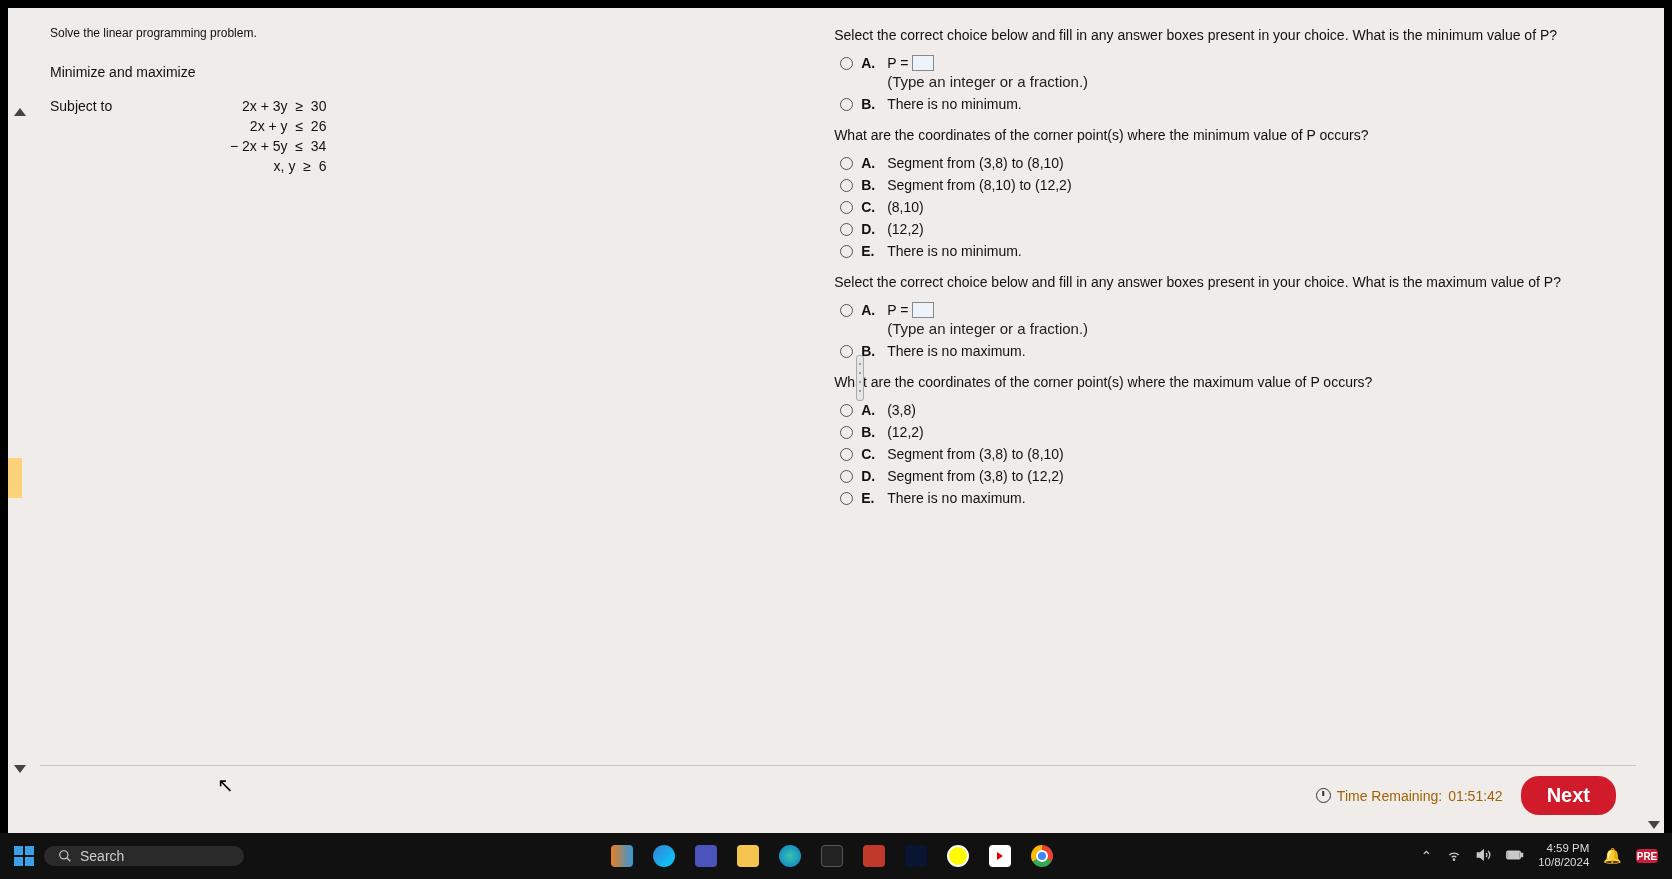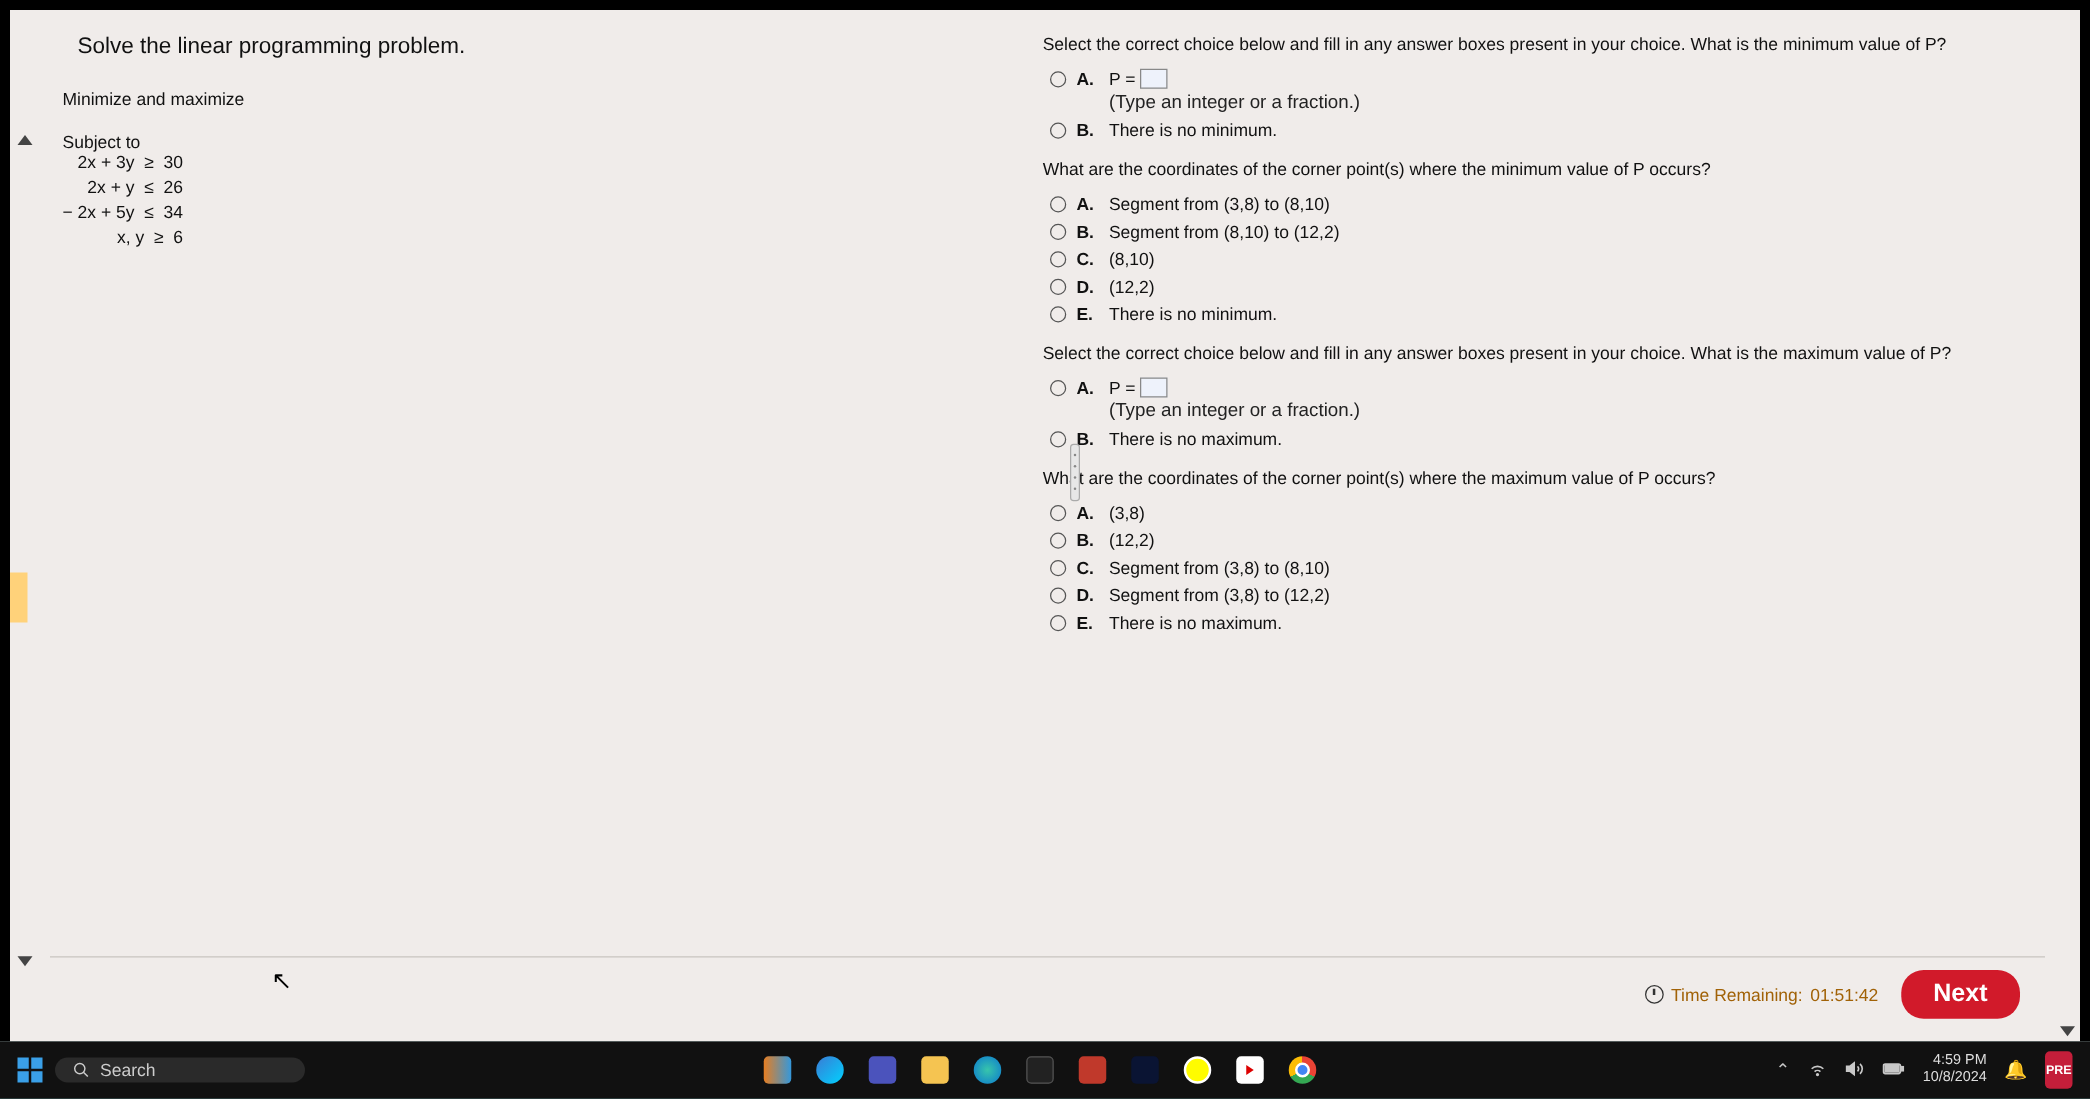--- a/index.html
+++ b/index.html
@@ -57,28 +57,27 @@
     flex: 1;
     gap: 60px;
   }
   .col-left {
     flex: 0 0 46%;
     padding-left: 10px;
   }
   .col-right {
     flex: 1;
   }
-  .problem-title { font-size: 18px; margin-bottom: 24px; margin-left: 12px; }
+  .problem-title { font-size: 12px; margin-bottom: 24px; }
   .indent1 { }
   .line { margin-bottom: 8px; }
   .constraint-block {
     display: flex;
     align-items: flex-start;
     margin-top: 18px;
-    flex-direction: column;
   }
   .constraint-label { width: 180px; }
   .constraints { text-align: right; }
   .constraints div { margin-bottom: 4px; white-space: pre; }
 
   .q-block { margin-bottom: 14px; }
   .q-text { margin-bottom: 10px; line-height: 1.35; }
   .choice-row {
     display: flex;
     align-items: flex-start;
@@ -219,21 +218,21 @@
   .ico-snap { background: #fffc00; border-radius: 50%; border: 2px solid #fff; }
   .ico-yt { background: #fff; position: relative; }
   .ico-yt::after { content:''; position:absolute; top:50%; left:50%; transform:translate(-50%,-50%); border-left:6px solid #d00; border-top:4px solid transparent; border-bottom:4px solid transparent; }
   .ico-chrome { background: conic-gradient(#ea4335 0 120deg,#34a853 120deg 240deg,#fbbc05 240deg 360deg); border-radius:50%; position:relative; }
   .ico-chrome::after { content:''; position:absolute; top:50%; left:50%; width:8px; height:8px; background:#4285f4; border:2px solid #fff; border-radius:50%; transform:translate(-50%,-50%); }
 
   .tray-icon { color: #c8c8c8; font-size: 14px; }
   .tray-time { color: #ddd; font-size: 11.5px; text-align: right; line-height: 1.2; }
   .bell { color: #ccc; font-size: 15px; }
   .mcafee {
-    width: 22px; height: 30px;
+    width: 22px; height: 14px;
     background: #c41e3a;
     border-radius: 4px;
     display:flex; align-items:center; justify-content:center;
     color:#fff; font-size:10px; font-weight:bold;
   }
 
   .cursor-arrow {
     position: absolute;
     left: 185px;
     bottom: 36px;

